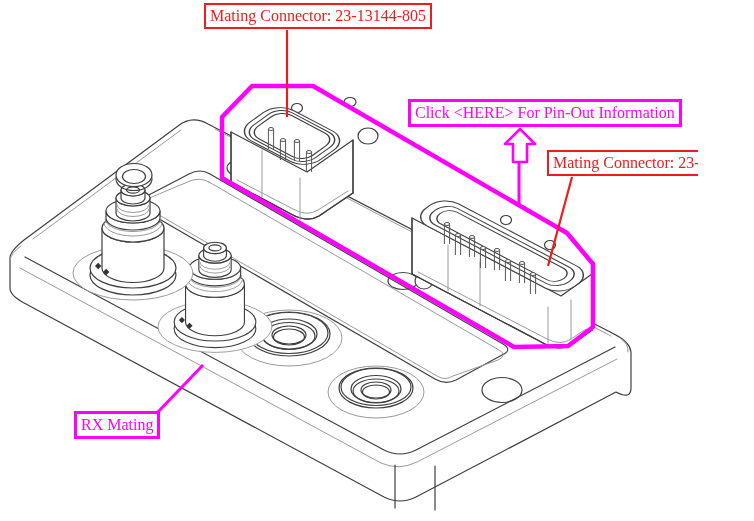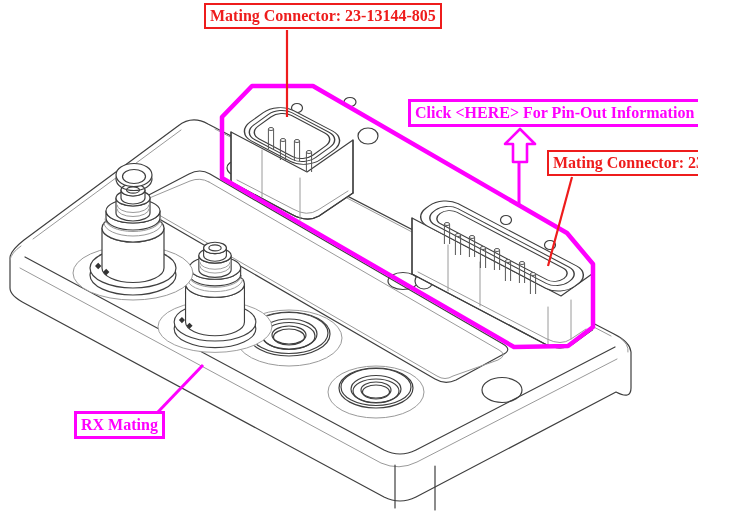--- a/index.html
+++ b/index.html
@@ -4,21 +4,21 @@
 <style>
   :root{
     --callout-red:#ee1c1c;
     --callout-magenta:#ff00ff;
     --drawing-line-dark:#3f3f3f;
     --drawing-line-light:#9a9a9a;
     --background:#ffffff;
   }
   html,body{margin:0;padding:0;background:var(--background);}
   #stage{position:relative;width:698px;height:521px;background:var(--background);overflow:hidden;
-         font-family:"Liberation Serif", serif;font-weight:bold;}
+         font-family:"Liberation Serif", serif;}
   #stage svg{position:absolute;left:0;top:0;}
   .ln{stroke:var(--drawing-line-dark);fill:none;stroke-width:1.2;stroke-linecap:round;stroke-linejoin:round;}
   .lnf{stroke:var(--drawing-line-dark);fill:#fff;stroke-width:1.2;stroke-linecap:round;stroke-linejoin:round;}
   .lt{stroke:var(--drawing-line-light);fill:none;stroke-width:1;stroke-linecap:round;stroke-linejoin:round;}
   .ltf{stroke:var(--drawing-line-light);fill:#fff;stroke-width:1;}
   .mag{stroke:var(--callout-magenta);fill:none;}
   .magf{stroke:var(--callout-magenta);fill:#fff;}
   .redl{stroke:var(--callout-red);fill:none;}
   .callout{position:absolute;font-size:16px;line-height:20px;padding:1px 4px;background:#fff;
            white-space:nowrap;z-index:5;}

